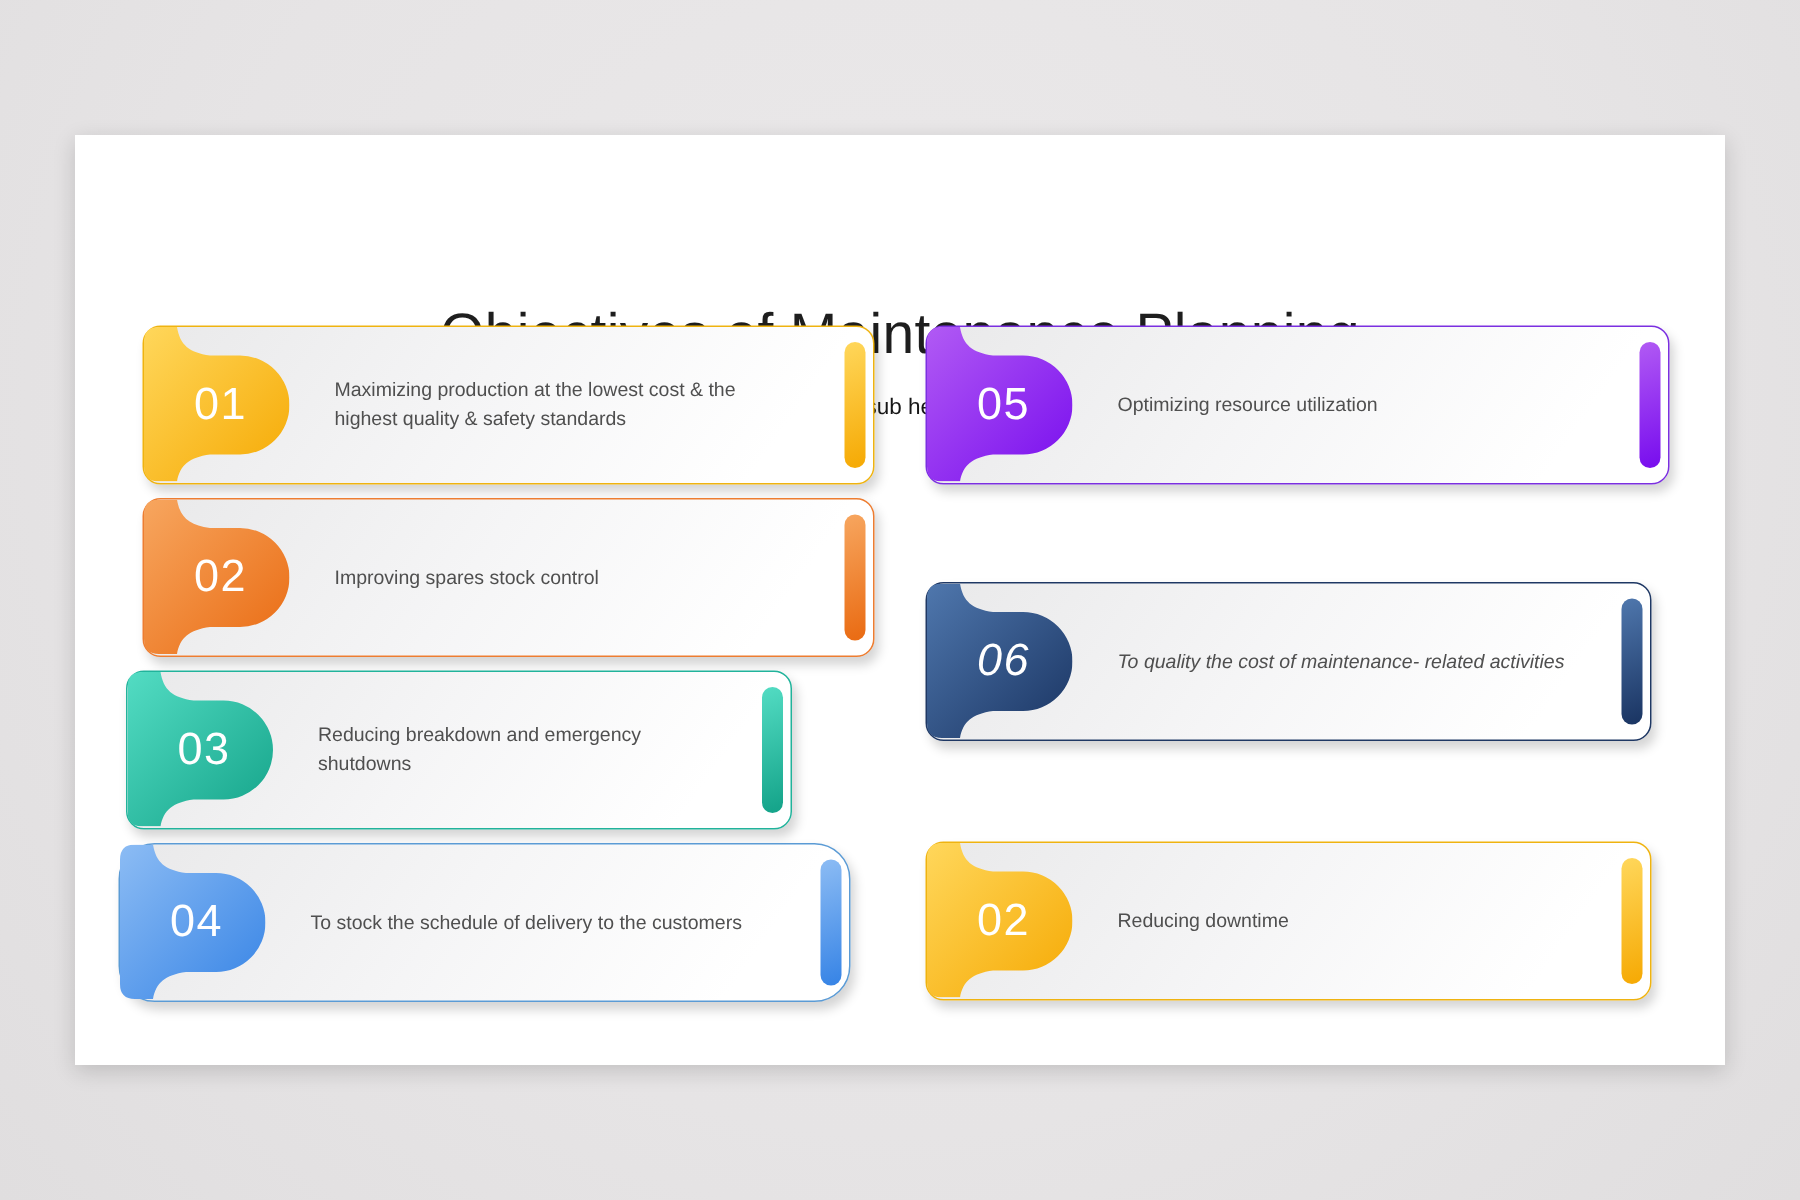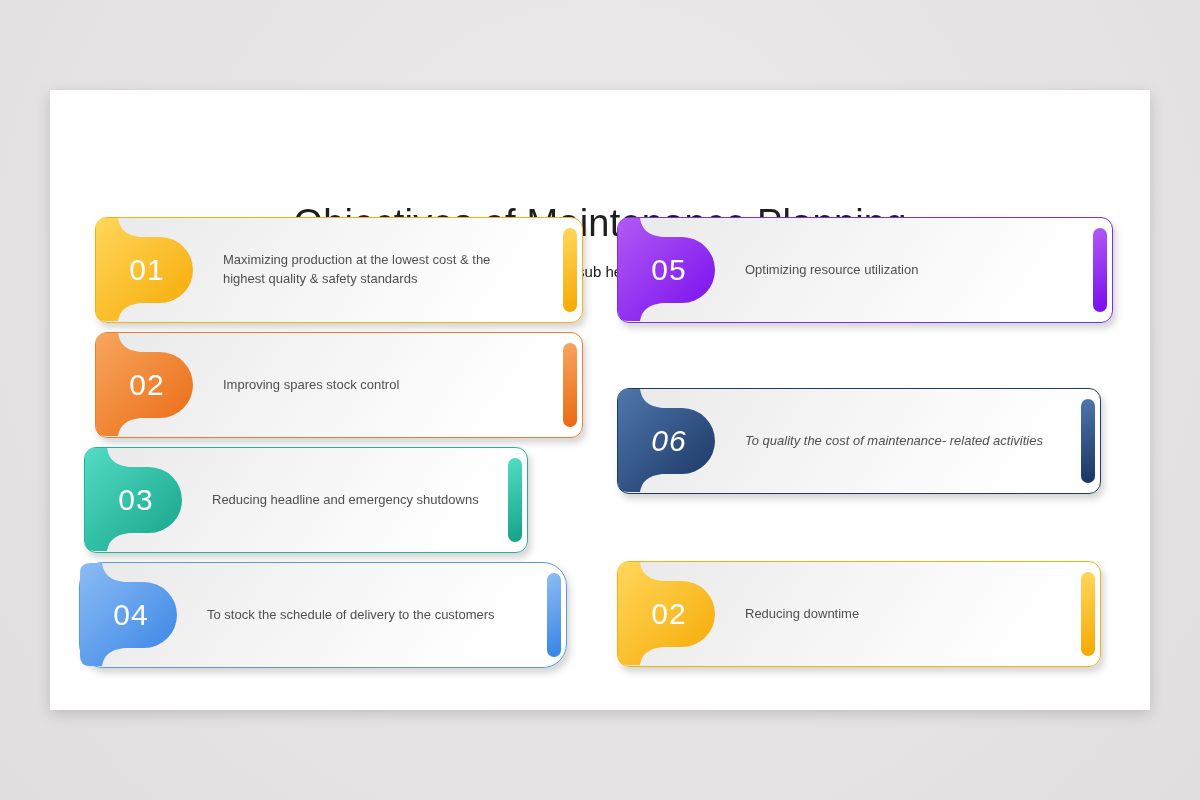--- a/index.html
+++ b/index.html
@@ -87,21 +87,21 @@
         <span class="desc-inner">Improving spares stock control</span>
       </div>
       <div class="bar"></div>
     </div>
 
     <div class="card" style="left: 34px; top: 357px; width: 444px; --c1: #53dcc3; --c2: #16a58b; --bc: #21b39b;">
       <div class="badge">
         <span class="num">03</span>
       </div>
       <div class="desc">
-        <span class="desc-inner">Reducing headline and emergency shutdowns</span>
+        <span class="desc-inner">Reducing breakdown and emergency shutdowns</span>
       </div>
       <div class="bar"></div>
     </div>
 
     <div class="card" style="left: 29px; top: 472px; width: 488px; border-radius: 24px; --c1: #8cbcf4; --c2: #3a86e6; --bc: #5b9bd5;">
       <div class="badge">
         <span class="num">04</span>
       </div>
       <div class="desc">
         <span class="desc-inner">To stock the schedule of delivery to the customers</span>

